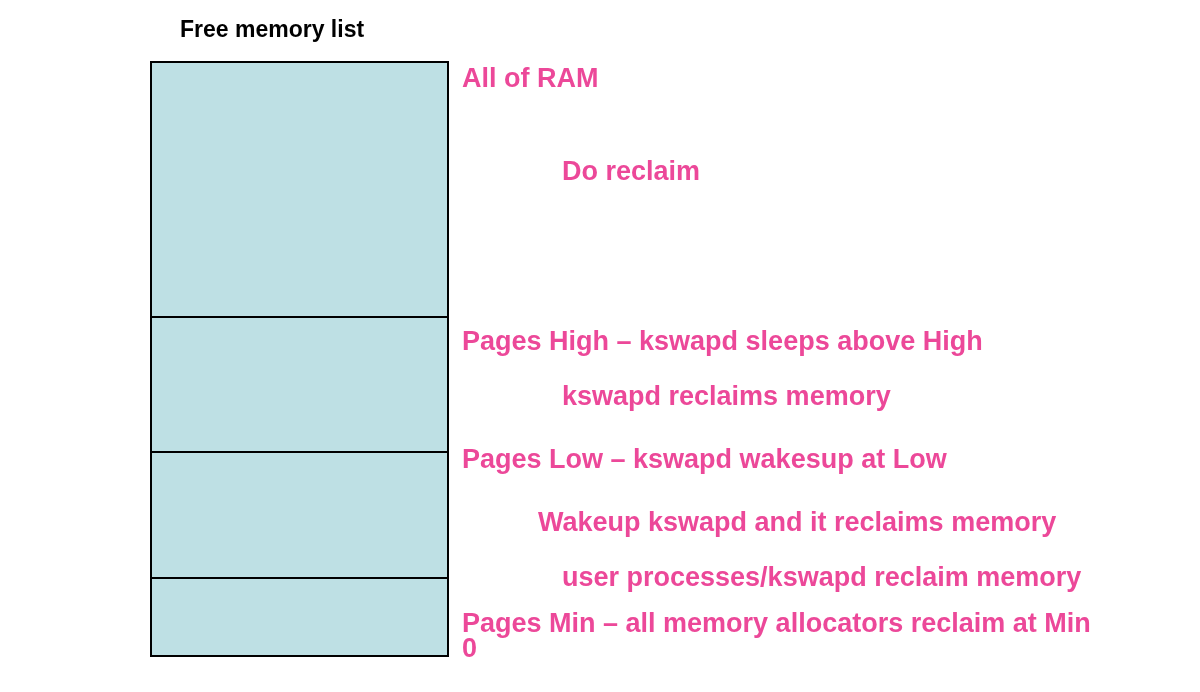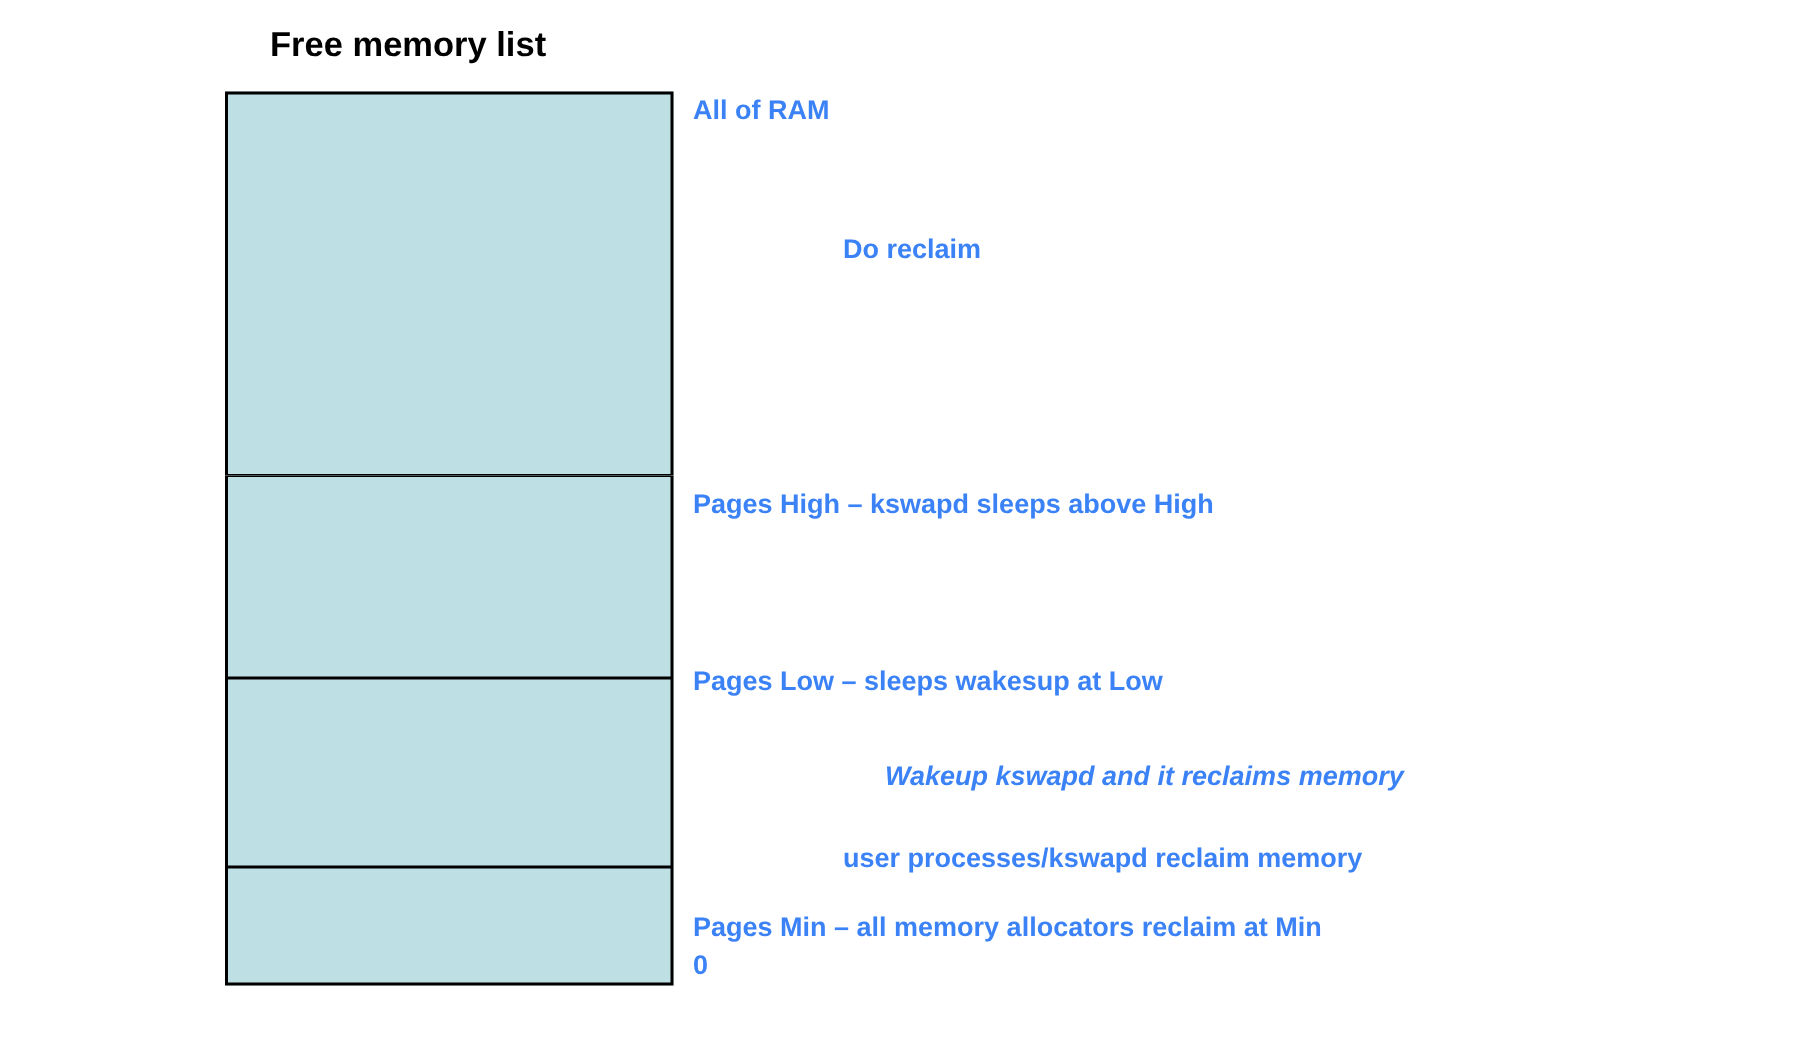--- a/index.html
+++ b/index.html
@@ -63,32 +63,32 @@
     border-bottom-width: 1px;
   }
   .seg-min {
     top: 517px;
     height: 79px;
     border-top-width: 1px;
   }
 
   .label {
     position: absolute;
-    font-size: 18px;
+    font-size: 27px;
     font-weight: bold;
-    color: #3b82f6;
+    color: #ec4899;
     white-space: nowrap;
     line-height: 1.25;
   }
   .lbl-all-ram   { left: 462px; top: 62px; }
   .lbl-do-nothing{ left: 562px; top: 155px; }
   .lbl-pages-high{ left: 462px; top: 315px; margin-top: 10px; }
   .lbl-kswapd-reclaims { left: 562px; top: 380px; }
   .lbl-pages-low { left: 462px; top: 443px; }
-  .lbl-wakeup    { left: 590px; top: 506px; font-style: italic; }
+  .lbl-wakeup    { left: 538px; top: 506px; }
   .lbl-pages-min { left: 462px; top: 563px; margin-top: 44px; }
   .lbl-user-proc { left: 562px; top: 561px; }
   .lbl-zero      { left: 462px; top: 632px; }
 </style>
 </head>
 <body>
 
 <div class="canvas">
 
   <div class="diagram-title">Free memory list</div>
@@ -99,22 +99,23 @@
     <div class="seg seg-low"></div>
     <div class="seg seg-min"></div>
   </div>
 
   <div class="label lbl-all-ram">All of RAM</div>
 
   <div class="label lbl-do-nothing">Do reclaim</div>
 
   <div class="label lbl-pages-high">Pages High – kswapd sleeps above High</div>
 
+  <div class="label lbl-kswapd-reclaims">kswapd reclaims memory</div>
 
-  <div class="label lbl-pages-low">Pages Low – sleeps wakesup at Low</div>
+  <div class="label lbl-pages-low">Pages Low – kswapd wakesup at Low</div>
 
   <div class="label lbl-wakeup">Wakeup kswapd and it reclaims memory</div>
 
   <div class="label lbl-pages-min">Pages Min – all memory allocators reclaim at Min</div>
 
   <div class="label lbl-user-proc">user processes/kswapd reclaim memory</div>
 
   <div class="label lbl-zero">0</div>
 
 </div>

